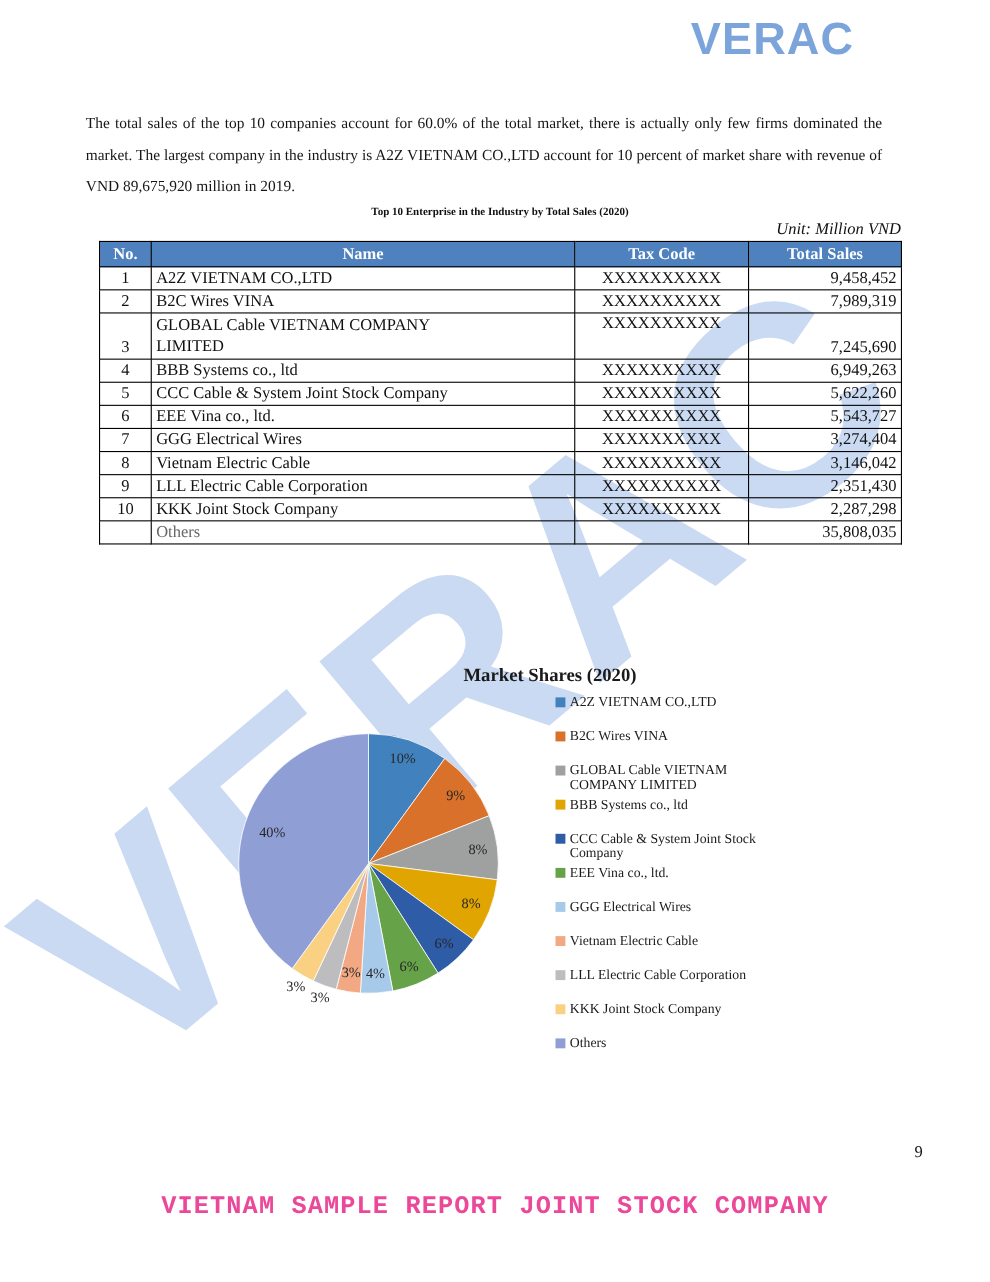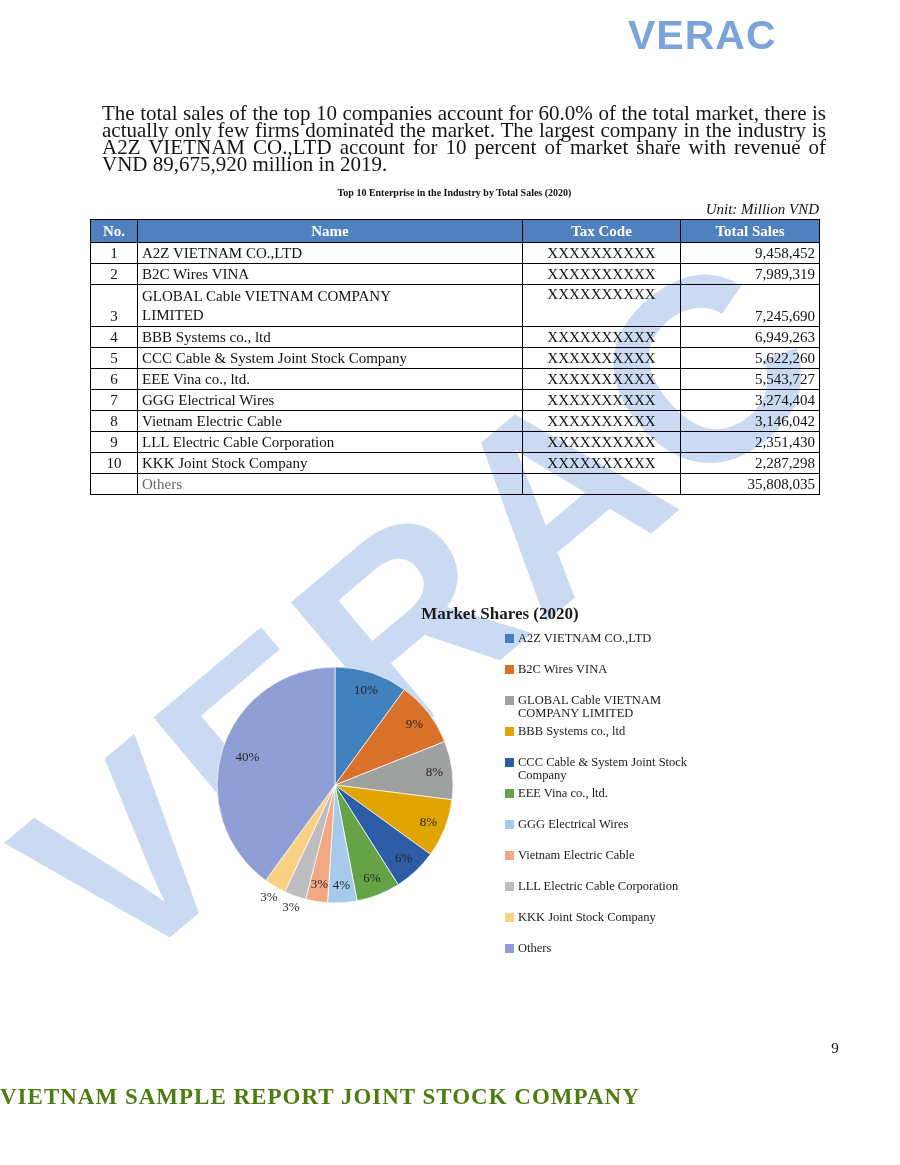--- a/index.html
+++ b/index.html
@@ -18,22 +18,22 @@
   }
   .content { position:absolute; inset:0; z-index:1; }
   
   .logo {
     position:absolute; left:628px; top:12px; width:200px;
     font-family:"Liberation Sans", sans-serif; font-weight:800;
     font-size:41px; letter-spacing:1px; color:#7BA4DA;
   }
   
   .intro {
-    position:absolute; left:102px; top:84px; width:724px;
-    font-size:21px; line-height:17px; text-align:justify; color:#151515;
+    position:absolute; left:78px; top:84px; width:724px;
+    font-size:14px; line-height:29px; text-align:justify; color:#151515;
   }
   
   .table-section { position:absolute; left:90px; top:187px; width:729px; }
   .table-title { text-align:center; font-weight:bold; font-size:10px; margin:0 0 3px 0; }
   .unit-note  { text-align:right; font-style:italic; font-size:15px; margin:0 0 1px 0; }
   table.sales { border-collapse:collapse; width:729px; border:1px solid #be185d; table-layout:fixed;font-family:Liberation Serif, serif; }
   table.sales th {
     background:#4E81BD; color:#fff; font-weight:bold; font-size:15px;
     border:1px solid #000; padding:1px 4px; height:20px;
   }
@@ -64,22 +64,22 @@
     height:31px; font-size:12.5px; line-height:13px;
     padding-left:13px; text-indent:-13px; color:#1a1a1a;
   }
   .legend-swatch {
     display:inline-block; width:9px; height:9px; margin-right:4px;
     position:relative; top:1px;
   }
   
   .page-number { position:absolute; left:818px; top:1040px; width:34px; text-align:center; font-size:15px; }
   .footer-company {
-    position:absolute; left:0; top:1084px; width:900px; text-align:left;
-    font-weight:bold; font-size:23px; letter-spacing:1px; color:#4d7c0f;
+    position:absolute; left:0; top:1084px; width:900px; text-align:center;
+    font-weight:bold; font-size:23px; letter-spacing:1px; color:#ec4899;font-family:Liberation Mono, monospace;
   }
 </style>
 </head>
 <body>
 
 <div class="page">
 
   <div class="watermark">VERAC</div>
 
   <div class="content">

